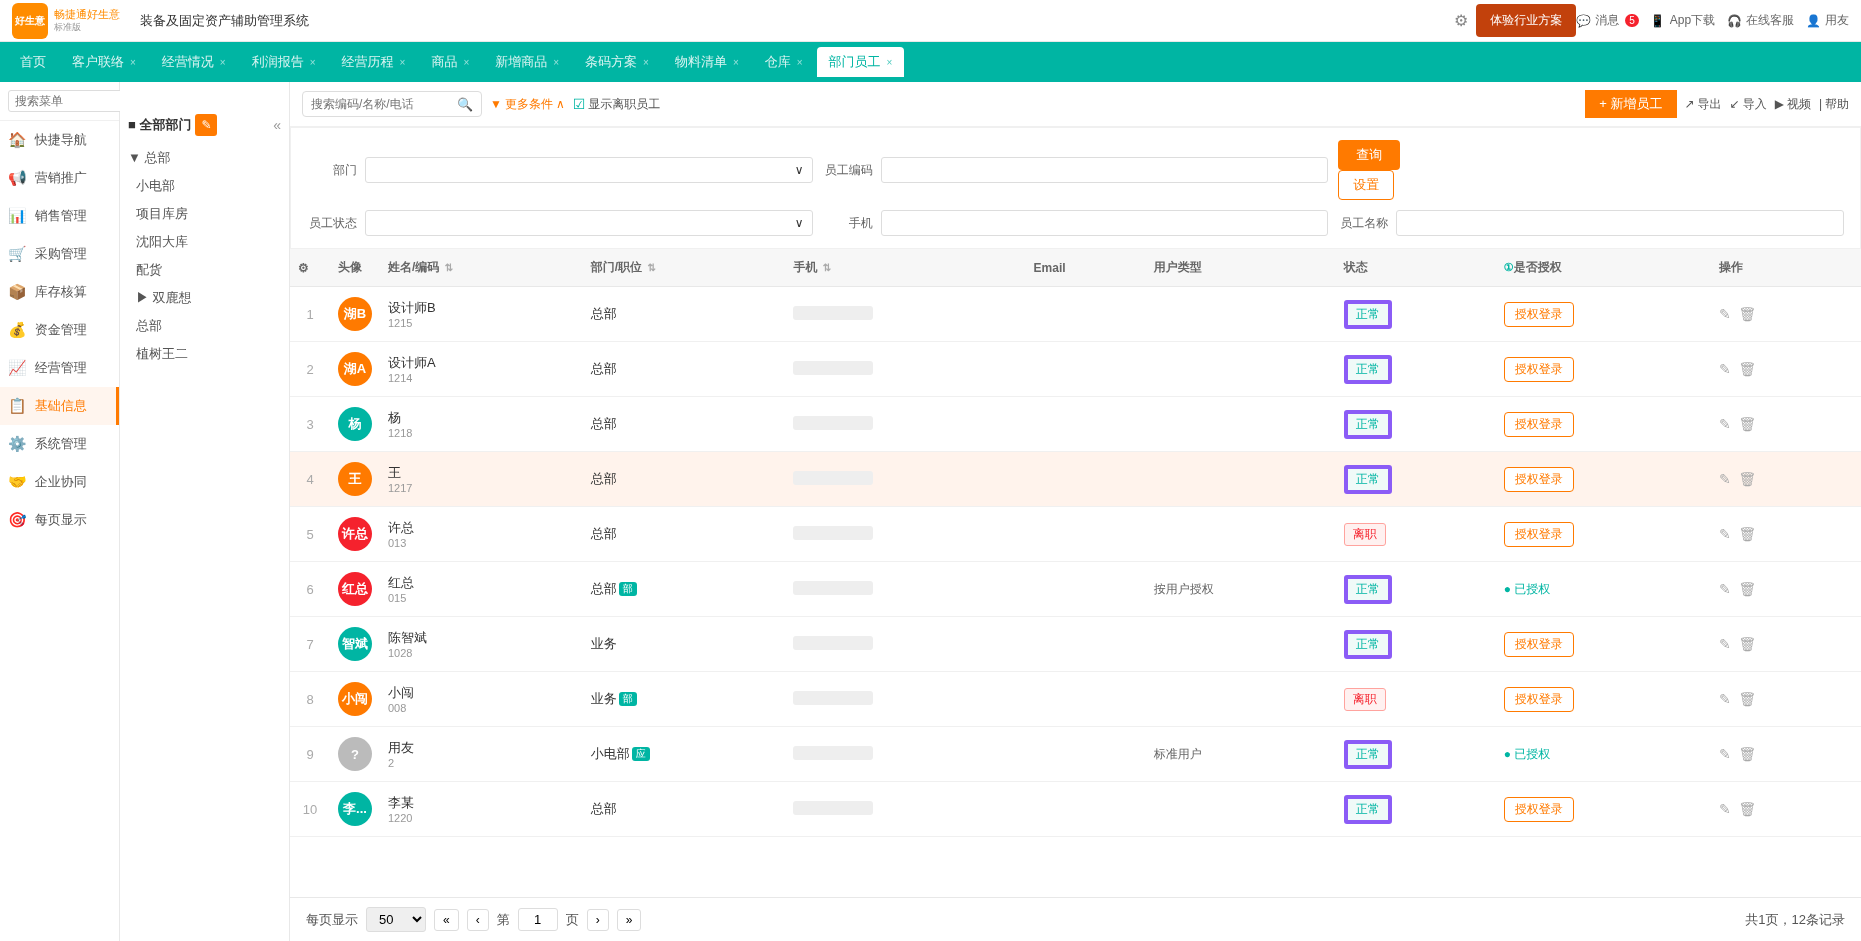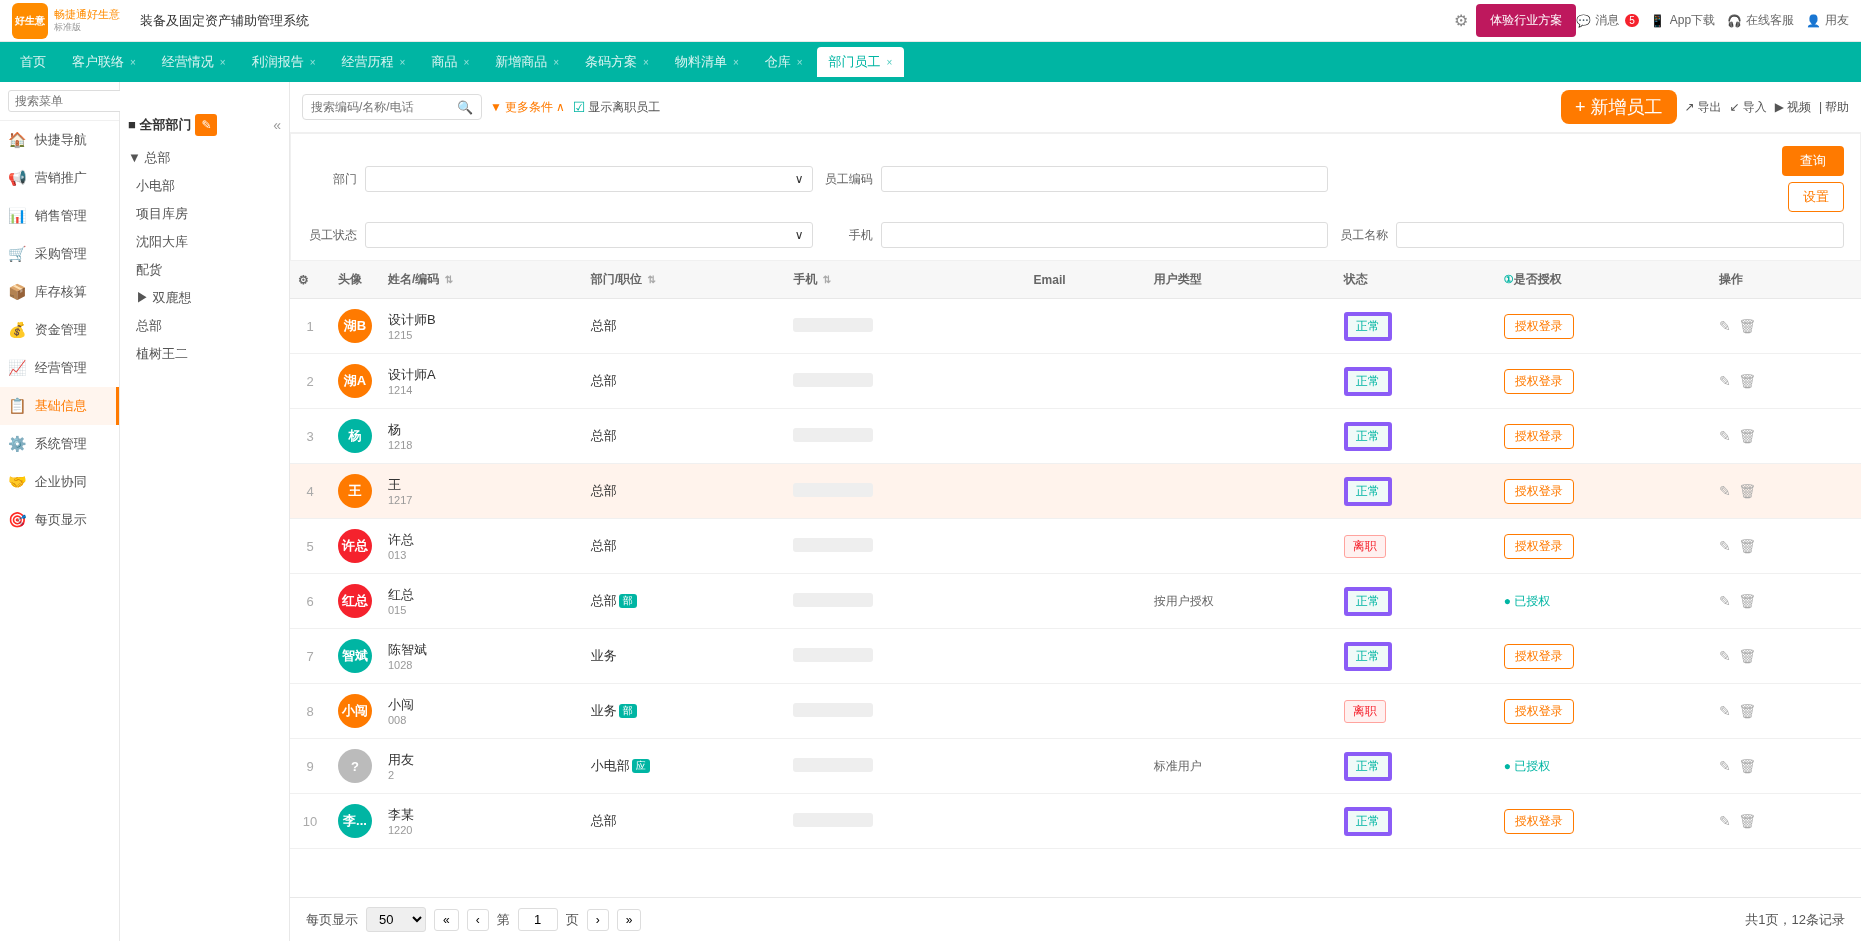--- a/index.html
+++ b/index.html
@@ -8,21 +8,21 @@
     
     .top-bar { height: 42px; background: #fff; display: flex; align-items: center; padding: 0 12px; border-bottom: 1px solid #e8e8e8; position: relative; }
     .logo-area { display: flex; align-items: center; gap: 6px; width: 120px; }
     .logo-icon { width: 36px; height: 36px; background: #ff8c00; border-radius: 6px; display: flex; align-items: center; justify-content: center; color: #fff; font-weight: bold; font-size: 10px; }
     .logo-text { font-size: 11px; color: #ff8c00; line-height: 1.3; }
     .logo-badge { font-size: 9px; color: #999; }
     .system-title { flex: 1; font-size: 13px; color: #333; padding-left: 8px; }
     .top-actions { display: flex; align-items: center; gap: 12px; margin-left: auto; }
     .top-action-btn { display: flex; align-items: center; gap: 4px; font-size: 12px; color: #666; cursor: pointer; }
     .badge-red { background: #f5222d; color: #fff; border-radius: 10px; font-size: 10px; padding: 1px 4px; margin-left: 2px; }
-    .trial-btn { background: #be185d; color: #fff; border: none; border-radius: 4px; padding: 8px 14px; font-size: 12px; cursor: pointer; }
+    .trial-btn { background: #c2410c; color: #fff; border: none; border-radius: 4px; padding: 8px 14px; font-size: 12px; cursor: pointer; }
 
     
     .nav-tabs { height: 40px; background: #00b5a3; display: flex; align-items: center; padding: 0 8px; gap: 2px; }
     .nav-tab { padding: 6px 12px; color: rgba(255,255,255,0.85); font-size: 13px; cursor: pointer; border-radius: 4px 4px 0 0; display: flex; align-items: center; gap: 4px; white-space: nowrap; }
     .nav-tab.active { background: #fff; color: #00b5a3; }
     .nav-tab .close-x { font-size: 10px; opacity: 0.7; margin-left: 2px; }
 
     
     .main-layout { display: flex; height: calc(941px - 82px); }
     .sidebar-search { padding: 8px; display: flex; align-items: center; gap: 4px; border-bottom: 1px solid #f0f0f0; }
@@ -45,21 +45,21 @@
     
     .table-area { flex: 1; display: flex; flex-direction: column; overflow: hidden; }
 
     
     .toolbar { padding: 8px 12px; background: #fff; border-bottom: 1px solid #f0f0f0; display: flex; align-items: center; gap: 8px; }
     .search-input { border: 1px solid #ddd; border-radius: 4px; padding: 5px 8px; font-size: 12px; outline: none; width: 180px; }
     .filter-btn { display: flex; align-items: center; gap: 3px; color: #ff7a00; font-size: 12px; cursor: pointer; }
     .show-resigned { display: flex; align-items: center; gap: 3px; font-size: 12px; color: #555; cursor: pointer; }
     .checkbox-green { color: #00b5a3; font-size: 14px; }
     .toolbar-right { margin-left: auto; display: flex; align-items: center; gap: 8px; }
-    .add-btn { background: #ff7a00; color: #fff; border: none; border-radius: 8px; padding: 5px 14px; font-size: 18px; cursor: pointer; display: flex; align-items: center; gap: 4px; }
+    .add-btn { background: #ff7a00; color: #fff; border: none; border-radius: 0; padding: 5px 14px; font-size: 13px; cursor: pointer; display: flex; align-items: center; gap: 4px; }
     .export-btn, .import-btn, .view-btn, .more-btn { color: #555; font-size: 12px; cursor: pointer; display: flex; align-items: center; gap: 3px; }
 
     
     .filter-form { background: #fff; border: 1px solid #f0f0f0; padding: 12px 16px; display: grid; grid-template-columns: 1fr 1fr 1fr; gap: 10px; align-items: center; }
     .filter-row { display: flex; align-items: center; gap: 8px; }
     .filter-label { font-size: 12px; color: #666; white-space: nowrap; min-width: 50px; text-align: right; }
     .filter-input { border: 1px solid #ddd; border-radius: 3px; padding: 5px 8px; font-size: 12px; outline: none; flex: 1; }
     .filter-select { border: 1px solid #ddd; border-radius: 3px; padding: 5px 8px; font-size: 12px; outline: none; flex: 1; background: #fff; display: flex; align-items: center; justify-content: space-between; cursor: pointer; }
     .search-action-btn { background: #ff7a00; color: #fff; border: none; border-radius: 4px; padding: 6px 18px; font-size: 13px; cursor: pointer; }
     .reset-btn { background: #fff; color: #ff7a00; border: 1px solid #ff7a00; border-radius: 4px; padding: 5px 14px; font-size: 13px; cursor: pointer; }
@@ -265,21 +265,21 @@
             <span class="filter-label">部门</span>
             <div class="filter-select" style="flex:1;min-width:100px;">
               <span style="color:#ccc;font-size:12px;"></span>
               <span>∨</span>
             </div>
           </div>
           <div class="filter-row">
             <span class="filter-label">员工编码</span>
             <input class="filter-input" type="text" style="flex: 1 1 0%;">
           </div>
-          <div style="display:flex;flex-direction:column;gap:6px;align-items:flex-end;">
+          <div style="display:flex;flex-direction:column;align-items:flex-start;">
             <button class="search-action-btn">查询</button>
             <button class="reset-btn">设置</button>
           </div>
           <div class="filter-row">
             <span class="filter-label">员工状态</span>
             <div class="filter-select" style="flex:1;">
               <span style="color:#ccc;font-size:12px;"></span>
               <span>∨</span>
             </div>
           </div>

